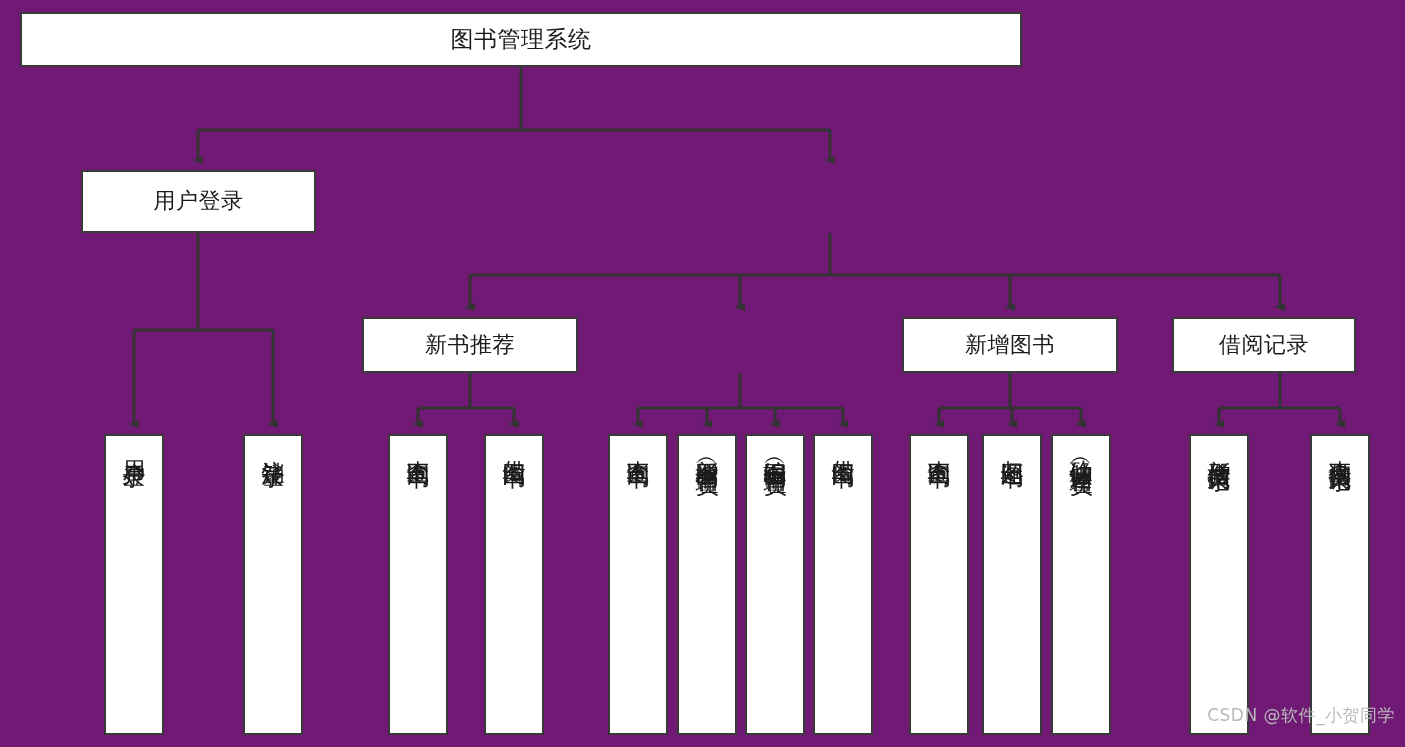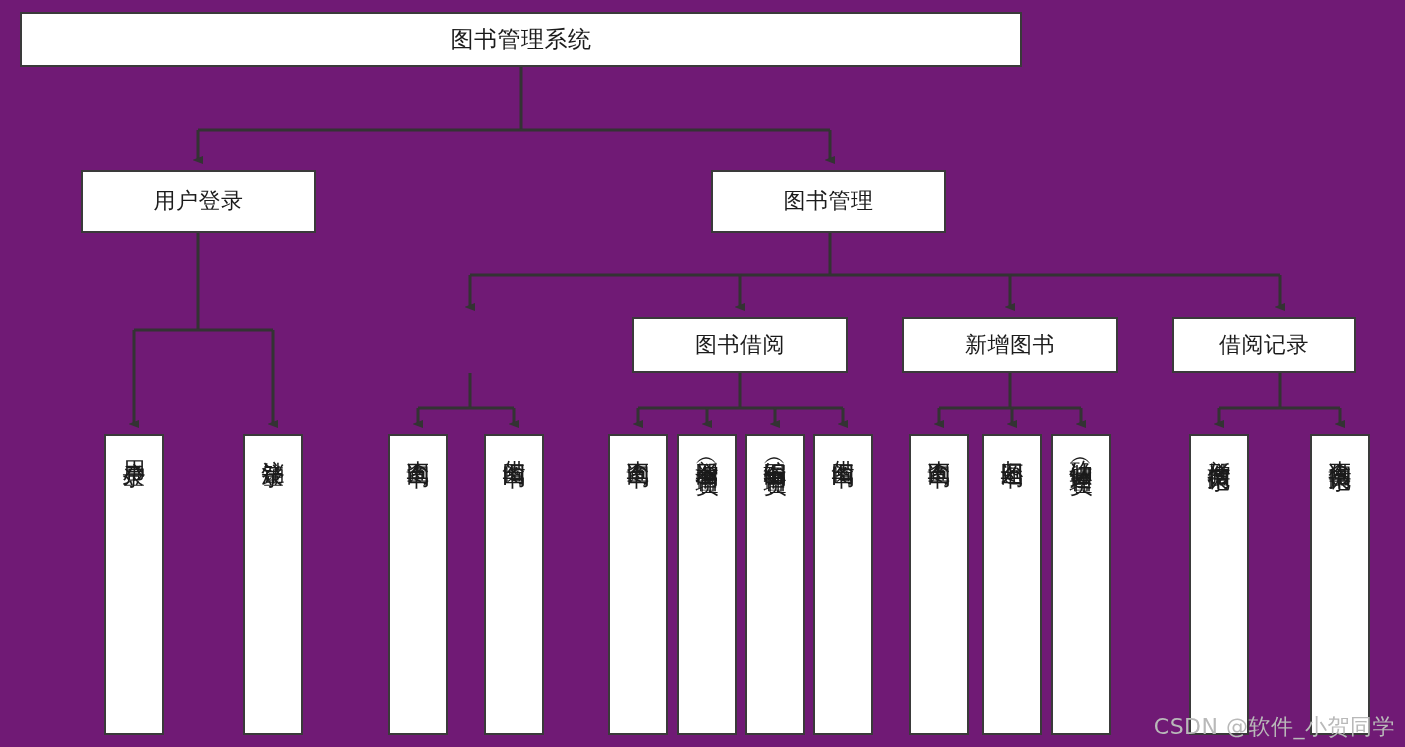--- a/index.html
+++ b/index.html
@@ -60,22 +60,22 @@
     writing-mode: vertical-rl;
     text-orientation: upright;
     font-size: 23px;
     line-height: 1.0;
     letter-spacing: 2px;
     white-space: nowrap;
   }
   #watermark {
     position: absolute;
     right: 10px;
-    bottom: 5px;
-    font-size: 22px;
+    bottom: 20px;
+    font-size: 17px;
     color: #b9b9b9;
     white-space: nowrap;
     letter-spacing: 0.5px;
   }
 </style>
 </head>
 <body>
 
 <div id="diagram-root">
 
@@ -129,26 +129,23 @@
     </g>
   </svg>
 
   <div class="node horiz root" style="left:20px; top:12px; width:1002px; height:55px;">
     <span class="label">图书管理系统</span>
   </div>
 
   <div class="node horiz" style="left:81px; top:170px; width:235px; height:63px;">
     <span class="label">用户登录</span>
   </div>
-  <div class="node horiz" style="left:711px; top:170px; width:235px; height:63px;">
-    <span class="label">图书管理</span>
-  </div>
 
-  <div class="node horiz" style="left:632px; top:317px; width:216px; height:56px;">
-    <span class="label">图书借阅</span>
+  <div class="node horiz" style="left:362px; top:317px; width:216px; height:56px;">
+    <span class="label">新书推荐</span>
   </div>
   <div class="node horiz" style="left:902px; top:317px; width:216px; height:56px;">
     <span class="label">新增图书</span>
   </div>
   <div class="node horiz" style="left:1172px; top:317px; width:184px; height:56px;">
     <span class="label">借阅记录</span>
   </div>
 
   <div class="node vert" style="left:104px; top:434px; width:60px; height:301px;">
     <span class="label">用户登录</span>

